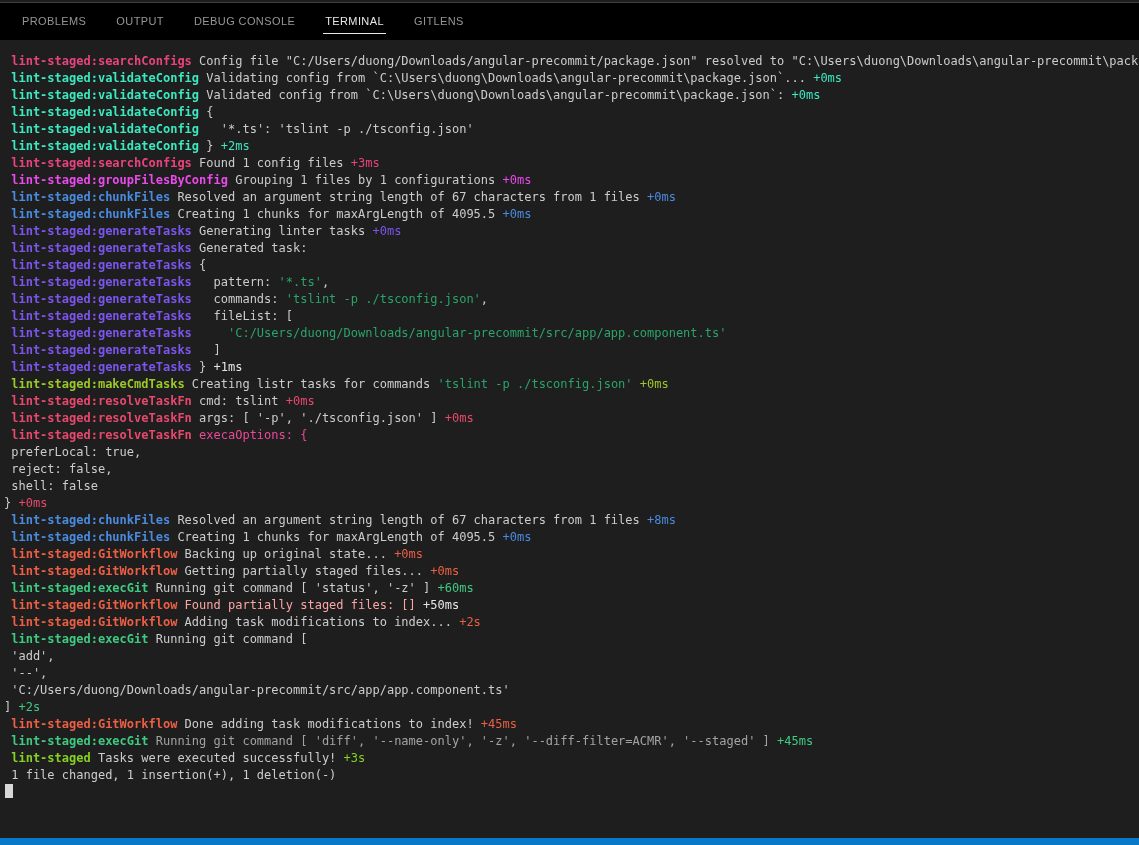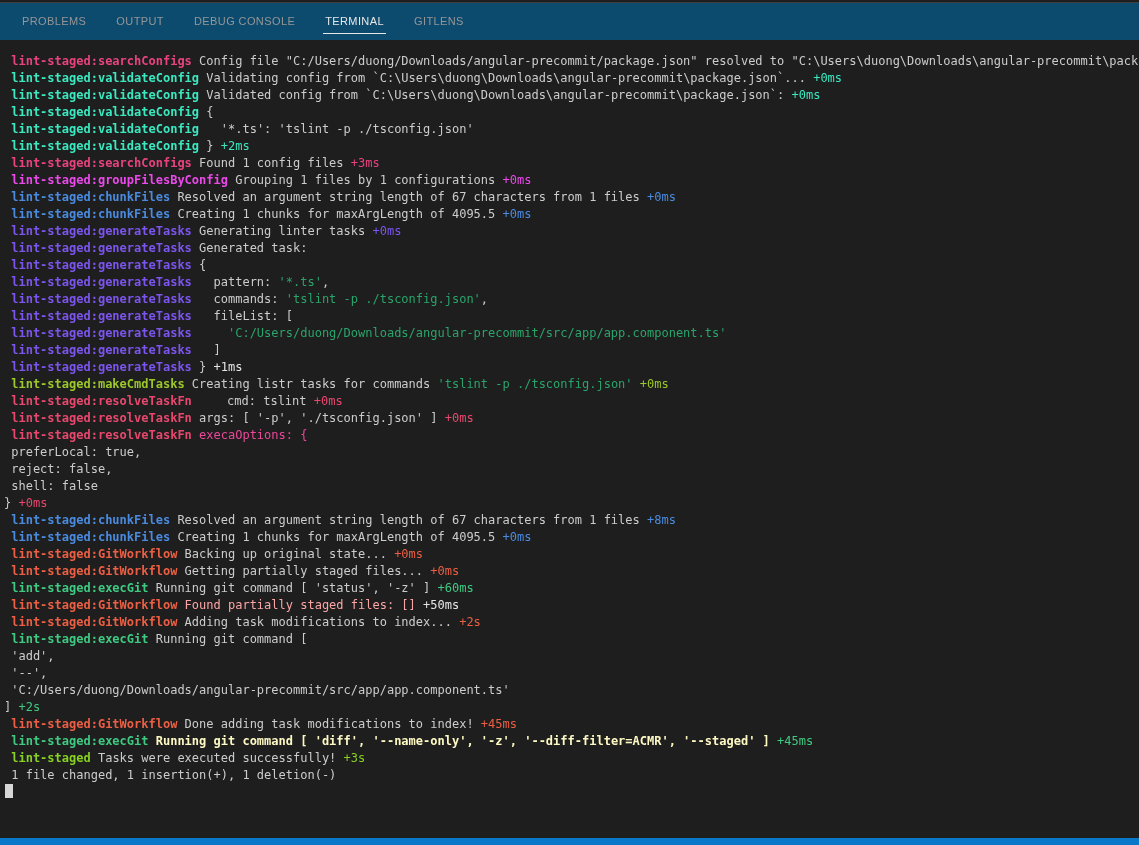--- a/index.html
+++ b/index.html
@@ -6,21 +6,21 @@
   body{
     width:1139px;height:845px;overflow:hidden;
     background:#1e1e1e;
     font-family:"DejaVu Sans Mono","Liberation Mono",monospace;
     position:relative;
   }
   .panel{position:absolute;inset:0;display:flex;flex-direction:column;}
   .panel-top-border{height:2px;background:#1e1e1e;border-bottom:1px solid #3e3e42;}
   .tabbar{
     height:37px;display:flex;align-items:center;
-    padding-left:20px;background:#0c4a6e;flex:0 0 auto;
+    padding-left:20px;background:#000000;flex:0 0 auto;
     font-family:"Liberation Sans","DejaVu Sans",sans-serif;
   }
   .tab{
     font-size:11px;letter-spacing:.4px;color:#969696;
     margin-right:26px;padding:4px 2px 5px 2px;cursor:pointer;
     border-bottom:1px solid transparent;text-transform:uppercase;
     line-height:14px;user-select:none;
   }
   .tab.active{color:#e7e7e7;border-bottom:1px solid #e7e7e7;}
   .terminal{
@@ -63,39 +63,39 @@
       <div class="tline"><span style="color: rgb(124, 85, 238); font-weight: bold;"> lint-staged:generateTasks</span><span style="color: rgb(204, 204, 204);"> Generating linter tasks </span><span style="color: rgb(124, 85, 238);">+0ms</span></div>
       <div class="tline"><span style="color: rgb(124, 85, 238); font-weight: bold;"> lint-staged:generateTasks</span><span style="color: rgb(204, 204, 204);"> Generated task:</span></div>
       <div class="tline"><span style="color: rgb(124, 85, 238); font-weight: bold;"> lint-staged:generateTasks</span><span style="color: rgb(204, 204, 204);"> {</span></div>
       <div class="tline"><span style="color: rgb(124, 85, 238); font-weight: bold;"> lint-staged:generateTasks</span><span style="color: rgb(204, 204, 204);">   pattern: </span><span style="color: rgb(42, 164, 106);">'*.ts'</span><span style="color: rgb(204, 204, 204);">,</span></div>
       <div class="tline"><span style="color: rgb(124, 85, 238); font-weight: bold;"> lint-staged:generateTasks</span><span style="color: rgb(204, 204, 204);">   commands: </span><span style="color: rgb(42, 164, 106);">'tslint -p ./tsconfig.json'</span><span style="color: rgb(204, 204, 204);">,</span></div>
       <div class="tline"><span style="color: rgb(124, 85, 238); font-weight: bold;"> lint-staged:generateTasks</span><span style="color: rgb(204, 204, 204);">   fileList: [</span></div>
       <div class="tline"><span style="color: rgb(124, 85, 238); font-weight: bold;"> lint-staged:generateTasks</span><span style="color: rgb(204, 204, 204);">     </span><span style="color: rgb(42, 164, 106);">'C:/Users/duong/Downloads/angular-precommit/src/app/app.component.ts'</span></div>
       <div class="tline"><span style="color: rgb(124, 85, 238); font-weight: bold;"> lint-staged:generateTasks</span><span style="color: rgb(204, 204, 204);">   ]</span></div>
       <div class="tline"><span style="color: rgb(124, 85, 238); font-weight: bold;"> lint-staged:generateTasks</span><span style="color: rgb(204, 204, 204);"> } </span><span style="color: #e5e5e5;">+1ms</span></div>
       <div class="tline"><span style="color: rgb(156, 200, 41); font-weight: bold;"> lint-staged:makeCmdTasks</span><span style="color: rgb(204, 204, 204);"> Creating listr tasks for commands </span><span style="color: rgb(42, 164, 106);">'tslint -p ./tsconfig.json'</span><span style="color: rgb(204, 204, 204);"> </span><span style="color: rgb(156, 200, 41);">+0ms</span></div>
-      <div class="tline"><span style="color: rgb(232, 72, 110); font-weight: bold;"> lint-staged:resolveTaskFn</span><span style="color: rgb(204, 204, 204); margin-left: 28px;"> cmd: tslint </span><span style="color: rgb(232, 72, 110);">+0ms</span></div>
+      <div class="tline"><span style="color: rgb(232, 72, 110); font-weight: bold;"> lint-staged:resolveTaskFn</span><span style="color: rgb(204, 204, 204);"> cmd: tslint </span><span style="color: rgb(232, 72, 110);">+0ms</span></div>
       <div class="tline"><span style="color: rgb(232, 72, 110); font-weight: bold;"> lint-staged:resolveTaskFn</span><span style="color: rgb(204, 204, 204);"> args: [ '-p', './tsconfig.json' ] </span><span style="color: rgb(232, 72, 110);">+0ms</span></div>
       <div class="tline"><span style="color: rgb(232, 72, 110); font-weight: bold;"> lint-staged:resolveTaskFn</span><span style="color: #ec4899;"> execaOptions: {</span></div>
       <div class="tline"><span style="color: rgb(204, 204, 204);"> preferLocal: true,</span></div>
       <div class="tline"><span style="color: rgb(204, 204, 204);"> reject: false,</span></div>
       <div class="tline"><span style="color: rgb(204, 204, 204);"> shell: false</span></div>
       <div class="tline"><span style="color: rgb(204, 204, 204);">} </span><span style="color: rgb(232, 72, 110);">+0ms</span></div>
       <div class="tline"><span style="color: rgb(74, 139, 224); font-weight: bold;"> lint-staged:chunkFiles</span><span style="color: rgb(204, 204, 204);"> Resolved an argument string length of 67 characters from 1 files </span><span style="color: rgb(74, 139, 224);">+8ms</span></div>
       <div class="tline"><span style="color: rgb(74, 139, 224); font-weight: bold;"> lint-staged:chunkFiles</span><span style="color: rgb(204, 204, 204);"> Creating 1 chunks for maxArgLength of 4095.5 </span><span style="color: rgb(74, 139, 224);">+0ms</span></div>
       <div class="tline"><span style="color: rgb(236, 95, 68); font-weight: bold;"> lint-staged:GitWorkflow</span><span style="color: rgb(204, 204, 204);"> Backing up original state... </span><span style="color: rgb(236, 95, 68);">+0ms</span></div>
       <div class="tline"><span style="color: rgb(236, 95, 68); font-weight: bold;"> lint-staged:GitWorkflow</span><span style="color: rgb(204, 204, 204);"> Getting partially staged files... </span><span style="color: rgb(236, 95, 68);">+0ms</span></div>
       <div class="tline"><span style="color: rgb(63, 202, 130); font-weight: bold;"> lint-staged:execGit</span><span style="color: rgb(204, 204, 204);"> Running git command [ 'status', '-z' ] </span><span style="color: rgb(63, 202, 130);">+60ms</span></div>
       <div class="tline"><span style="color: rgb(236, 95, 68); font-weight: bold;"> lint-staged:GitWorkflow</span><span style="color: #fca5a5;"> Found partially staged files: [] </span><span style="color: #e5e5e5;">+50ms</span></div>
       <div class="tline"><span style="color: rgb(236, 95, 68); font-weight: bold;"> lint-staged:GitWorkflow</span><span style="color: rgb(204, 204, 204); text-align: center;"> Adding task modifications to index... </span><span style="color: rgb(236, 95, 68);">+2s</span></div>
       <div class="tline"><span style="color: rgb(63, 202, 130); font-weight: bold;"> lint-staged:execGit</span><span style="color: rgb(204, 204, 204);"> Running git command [</span></div>
       <div class="tline"><span style="color: rgb(204, 204, 204);"> 'add',</span></div>
       <div class="tline"><span style="color: rgb(204, 204, 204);"> '--',</span></div>
       <div class="tline"><span style="color: rgb(204, 204, 204);"> 'C:/Users/duong/Downloads/angular-precommit/src/app/app.component.ts'</span></div>
       <div class="tline"><span style="color: rgb(204, 204, 204);">] </span><span style="color: rgb(63, 202, 130);">+2s</span></div>
       <div class="tline"><span style="color: rgb(236, 95, 68); font-weight: bold;"> lint-staged:GitWorkflow</span><span style="color: rgb(204, 204, 204);"> Done adding task modifications to index! </span><span style="color: rgb(236, 95, 68);">+45ms</span></div>
-      <div class="tline"><span style="color: rgb(63, 202, 130); font-weight: bold;"> lint-staged:execGit</span><span style="color: #fef9c3; font-weight: bold;"> Running git command [ 'diff', '--name-only', '-z', '--diff-filter=ACMR', '--staged' ] </span><span style="color: rgb(63, 202, 130);">+45ms</span></div>
+      <div class="tline"><span style="color: rgb(63, 202, 130); font-weight: bold;"> lint-staged:execGit</span><span style="color: #a3a3a3;"> Running git command [ 'diff', '--name-only', '-z', '--diff-filter=ACMR', '--staged' ] </span><span style="color: rgb(63, 202, 130);">+45ms</span></div>
       <div class="tline"><span style="color: rgb(134, 209, 33); font-weight: bold;"> lint-staged</span><span style="color: rgb(204, 204, 204);"> Tasks were executed successfully! </span><span style="color: rgb(134, 209, 33);">+3s</span></div>
       <div class="tline"><span style="color: rgb(204, 204, 204);"> 1 file changed, 1 insertion(+), 1 deletion(-)</span></div>
       <div class="tline"><span class="cursor"></span></div>
     </div>
   <div class="statusbar" style="background: rgb(10, 120, 200);"></div>
 </div>
 
 </body></html>

